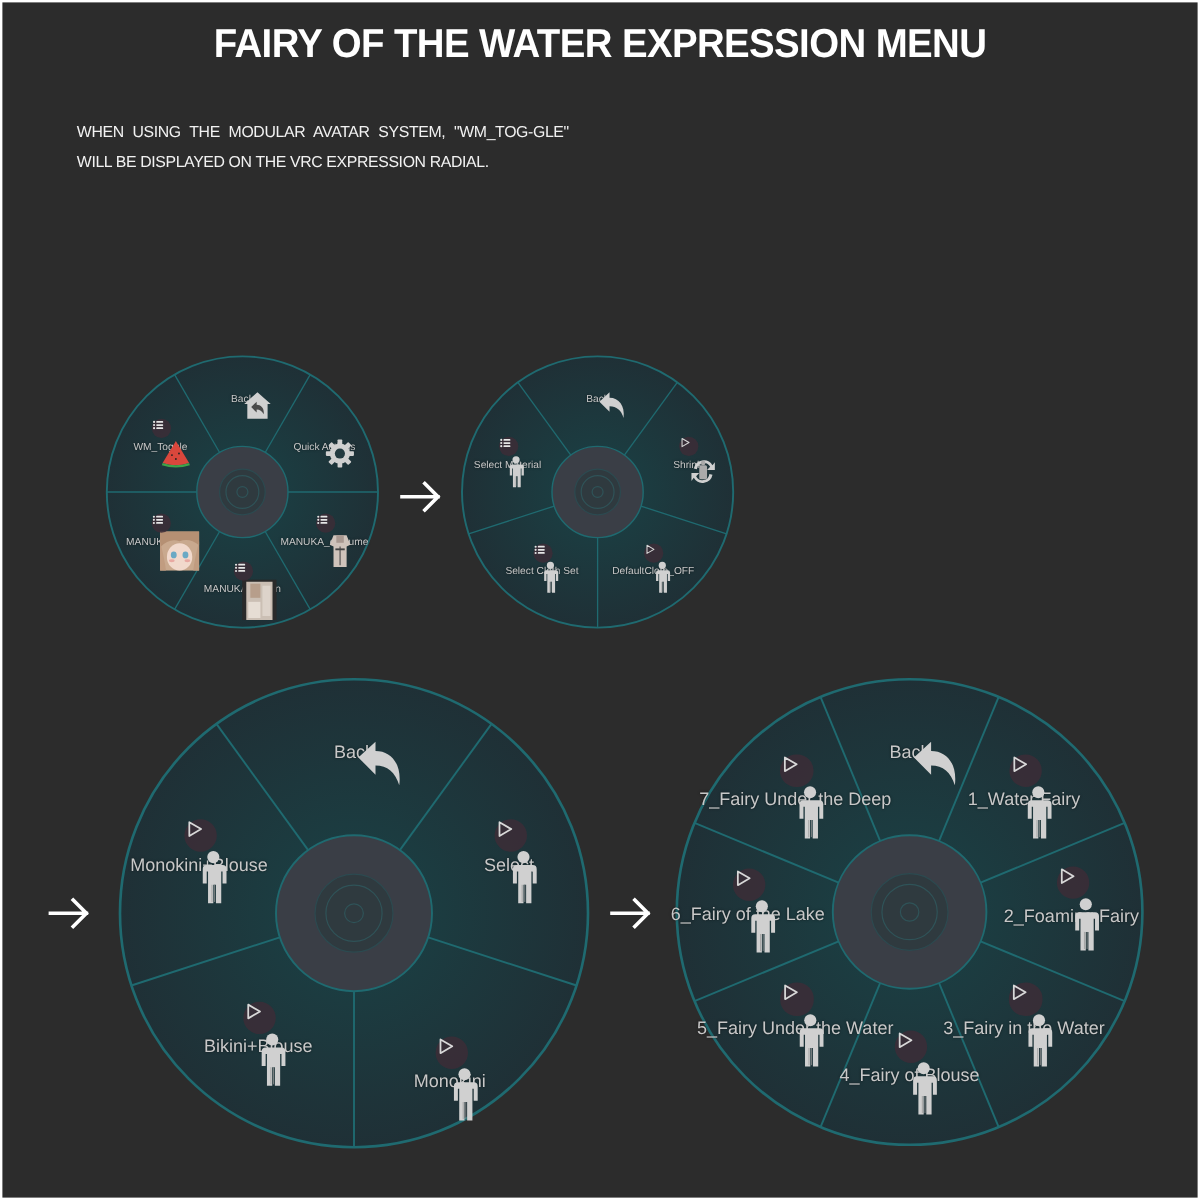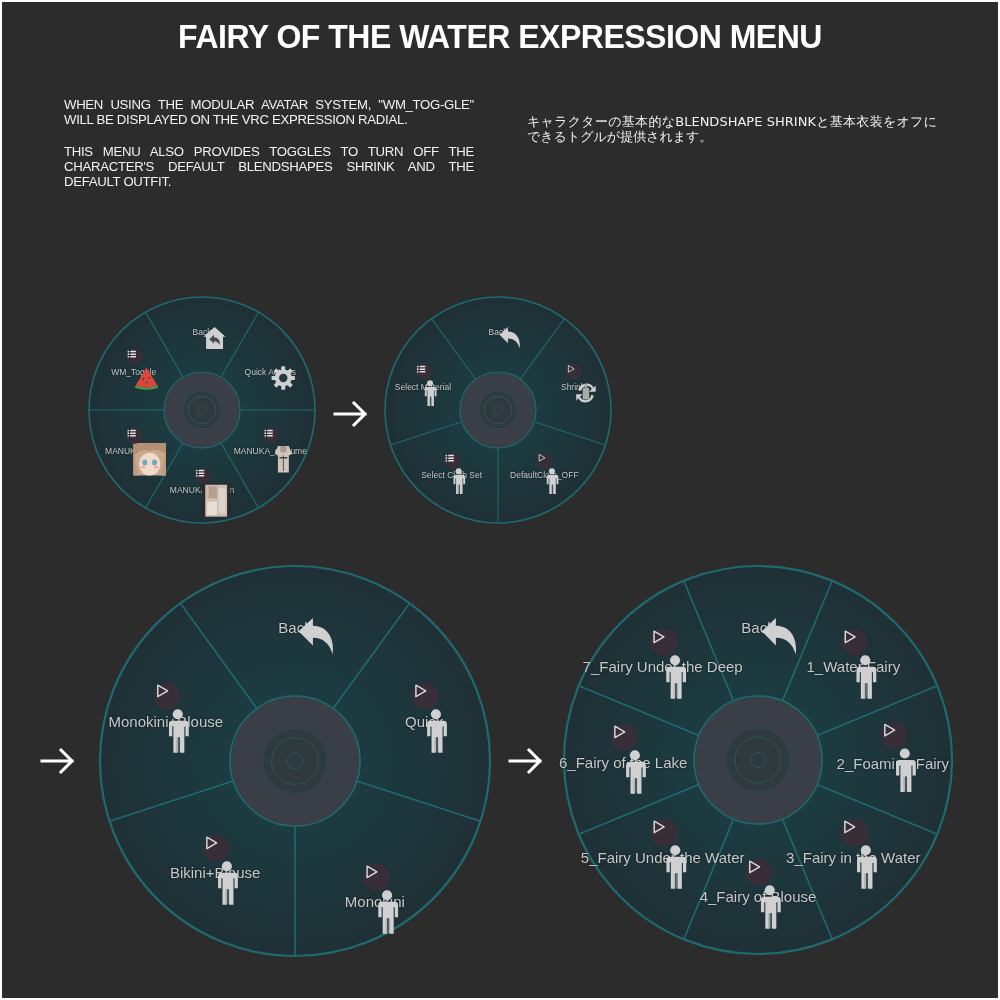--- a/index.html
+++ b/index.html
@@ -12,21 +12,21 @@
     position: absolute; left: 2px; top: 2px; width: 996px; height: 996px;
     background: #2c2c2c;
   }
   .title {
     position: absolute; left: 0; top: 18px; width: 1000px; text-align: center;
     color: #ffffff; font-family: "Liberation Sans", sans-serif; font-weight: 700;
     font-size: 32px; letter-spacing: -0.5px; transform: scaleY(1.05);
   }
   .desc {
     position: absolute; color: #f2f2f2; font-family: "Liberation Sans", sans-serif;
-    font-size: 13.2px; line-height: 15px; text-align: justify;
+    font-size: 13.2px; line-height: 25px; text-align: justify;
   }
   .desc p { margin: 0; }
   .desc .gap { height: 16.8px; }
   .desc-en { left: 64px; top: 97px; width: 410px; letter-spacing: -0.3px; }
   .desc-ja { left: 527px; top: 97px; width: 410px; font-family: "DejaVu Sans", sans-serif; font-size: 13px; }
   .arrow { position: absolute; }
   .radial { position: absolute; }
   .radial svg { position: absolute; left: 0; top: 0; overflow: visible; }
   .item {
     position: absolute; transform: translate(-50%, -50%);
@@ -45,26 +45,24 @@
 </head>
 <body>
 
 <div class="canvas"></div>
 
 <div class="title">FAIRY OF THE WATER EXPRESSION MENU</div>
 
 <div class="desc desc-en">
   <p>WHEN USING THE MODULAR AVATAR SYSTEM, "WM_TOG-GLE" WILL BE DISPLAYED ON THE VRC EXPRESSION RADIAL.</p>
   <div class="gap"></div>
-  <p>THIS MENU ALSO PROVIDES TOGGLES TO TURN OFF THE CHARACTER'S DEFAULT BLENDSHAPES SHRINK AND THE DEFAULT OUTFIT.</p>
 </div>
 
 <div class="desc desc-ja">
   <div class="gap"></div>
-  <p>キャラクターの基本的なBLENDSHAPE SHRINKと基本衣装をオフにできるトグルが提供されます。</p>
 </div>
 
 <div id="radials">
     <div class="radial" style="left: 85px; top: 293px; width: 234px; height: 234px;">
       <svg width="234" height="234">
     <defs>
           <radialGradient id="g0" cx="50%" cy="50%" r="50%">
       <stop offset="0%" stop-color="#1a4246"></stop>
       <stop offset="100%" stop-color="#1f3036"></stop>
     </radialGradient>
@@ -330,21 +328,21 @@
     <circle cx="11" cy="5" r="4.6" fill="#d0d0d0"></circle>
     <path d="M4 11 h14 a3 3 0 0 1 3 3 v11 h-3 v-9 h-1 v24 h-4 v-14 h-2 v14 h-4 v-24 h-1 v9 h-3 v-11 a3 3 0 0 1 3 -3z" fill="#d0d0d0"></path>
     <path d="M10 26 v13 M12 26 v13" stroke="#9a9a9a" stroke-width="0.6"></path>
   </svg>
           <span class="badge" style="width:27.28px;height:27.28px;right:-15.004000000000001px;bottom:-1.364px;">
             <svg width="16.368" height="16.368" viewBox="0 0 20 20">
       <path d="M5 3 L17 10 L5 17 Z" fill="none" stroke="#d8d8d8" stroke-width="1.8" stroke-linejoin="round"></path>
             </svg>
           </span>
         </span>
-      <span class="item-label" style="font-size:15px;margin-top:3.52px;">Quick</span>
+      <span class="item-label" style="font-size:15px;margin-top:3.52px;">Select</span>
       </div>
       <div class="item" style="left: 278.851px; top: 308.905px; margin-top: 29px;">
         <span class="icon-wrap">
           <svg width="24.200000000000003" height="44" viewBox="0 0 22 40">
     <circle cx="11" cy="5" r="4.6" fill="#d0d0d0"></circle>
     <path d="M4 11 h14 a3 3 0 0 1 3 3 v11 h-3 v-9 h-1 v24 h-4 v-14 h-2 v14 h-4 v-24 h-1 v9 h-3 v-11 a3 3 0 0 1 3 -3z" fill="#d0d0d0"></path>
     <path d="M10 26 v13 M12 26 v13" stroke="#9a9a9a" stroke-width="0.6"></path>
   </svg>
           <span class="badge" style="width:27.28px;height:27.28px;right:-15.004000000000001px;bottom:-1.364px;">
             <svg width="16.368" height="16.368" viewBox="0 0 20 20">

